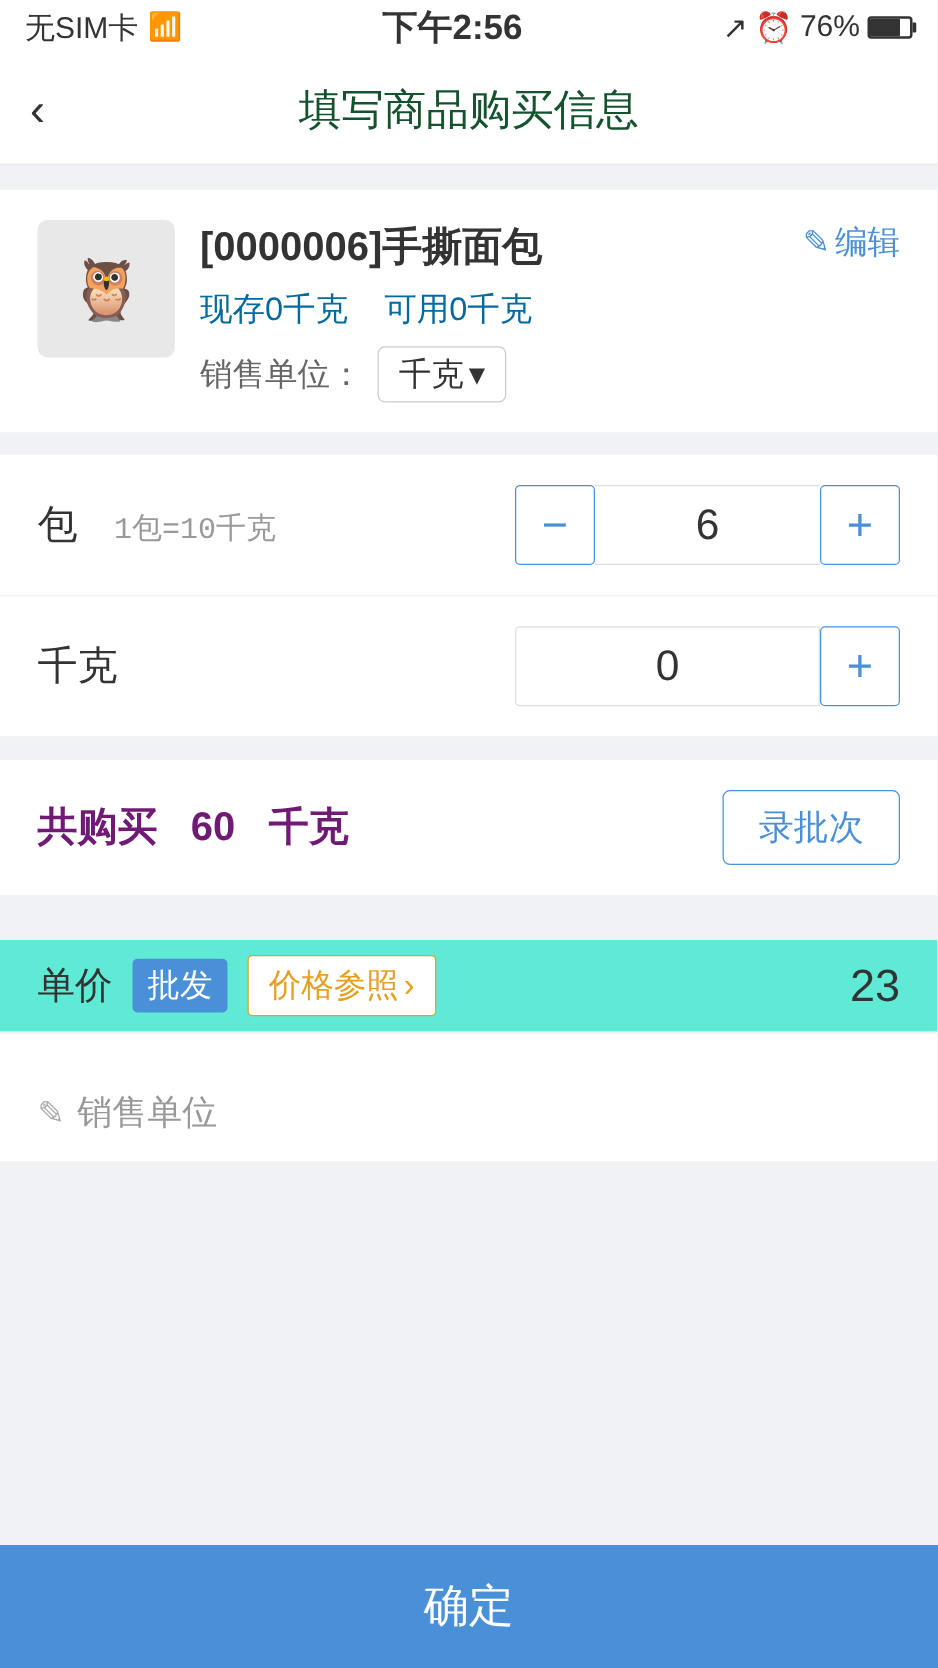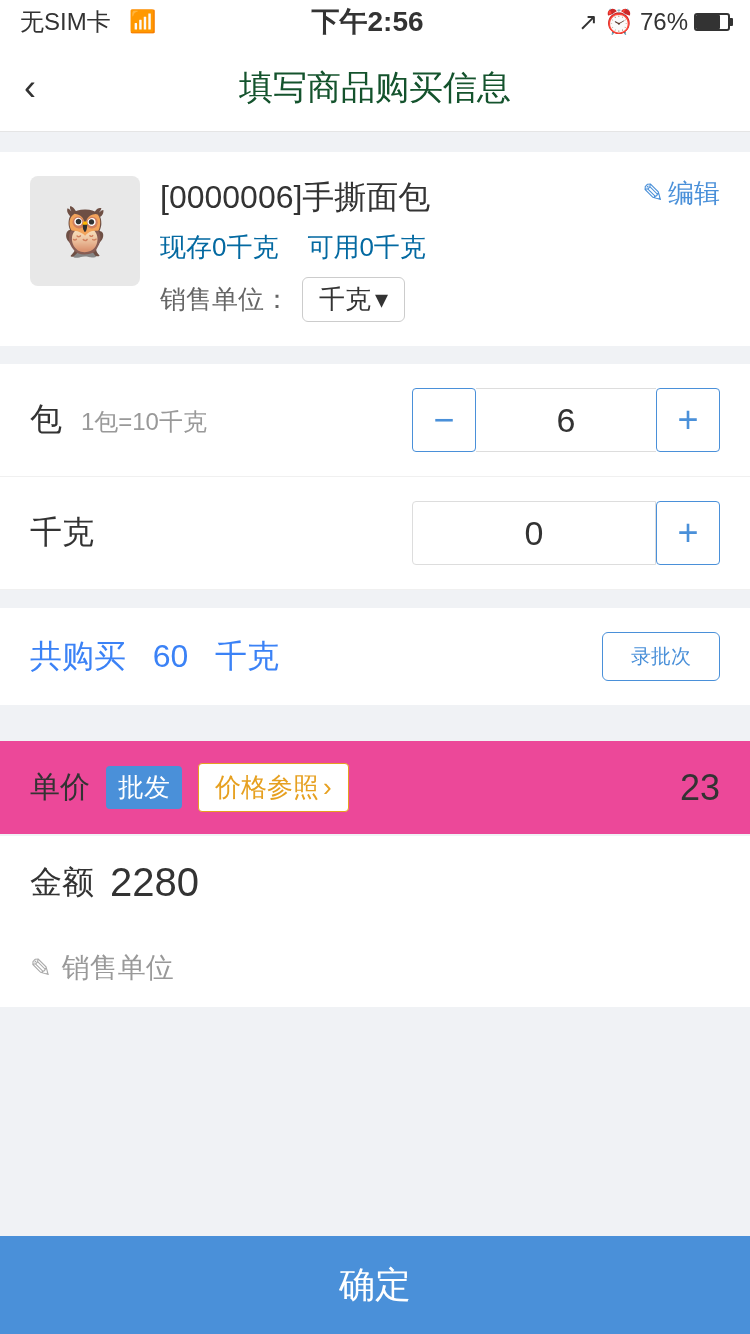--- a/index.html
+++ b/index.html
@@ -18,21 +18,21 @@
       width: 100%;
       height: 44px;
       background: #fff;
       display: flex;
       align-items: center;
       justify-content: space-between;
       padding: 0 20px;
       font-size: 24px;
       color: #333;
     }
-    .status-left { display: flex; align-items: center; gap: 19px; }
+    .status-left { display: flex; align-items: center; gap: 8px; }
     .status-center { font-size: 28px; font-weight: 700; }
     .status-right { display: flex; align-items: center; gap: 6px; font-size: 24px; }
     .wifi-icon { font-size: 22px; }
     .battery-bar {
       display: inline-block;
       width: 36px;
       height: 18px;
       border: 2px solid #333;
       border-radius: 3px;
       position: relative;
@@ -106,21 +106,21 @@
       flex: 1;
     }
     .product-name-row {
       display: flex;
       justify-content: space-between;
       align-items: flex-start;
       margin-bottom: 10px;
     }
     .product-name {
       font-size: 32px;
-      font-weight: 400;
+      font-weight: 700;
       color: #333;
       flex: 1;
     }
     .edit-link {
       color: #4a90d9;
       font-size: 26px;
       display: flex;
       align-items: center;
       gap: 4px;
       cursor: pointer;
@@ -164,20 +164,21 @@
     .input-row {
       display: flex;
       align-items: center;
       padding: 24px 30px;
       border-bottom: 1px solid #f0f0f0;
     }
     .input-label {
       font-size: 32px;
       color: #333;
       flex: 1;
+      font-family: Liberation Mono, monospace;
     }
     .input-hint {
       font-size: 24px;
       color: #999;
       margin-left: 10px;
     }
     .quantity-control {
       display: flex;
       align-items: center;
       gap: 0;
@@ -225,38 +226,38 @@
       padding: 24px 30px;
       display: flex;
       align-items: center;
       justify-content: space-between;
     }
     .summary-text {
       font-size: 32px;
       color: #333;
     }
     .summary-text span {
-      color: #3b82f6;
-      font-weight: 400;
+      color: #701a75;
+      font-weight: 700;
     }
     .batch-btn {
       border: 1.5px solid #4a90d9;
       color: #4a90d9;
       background: #fff;
       border-radius: 6px;
       padding: 10px 28px;
-      font-size: 20px;
+      font-size: 28px;
       cursor: pointer;
     }
 
     
     .price-section {
-      background: #ec4899;
+      background: #5eead4;
       margin-top: 18px;
-      padding: 22px 30px;
+      padding: 12px 30px;
       display: flex;
       align-items: center;
       gap: 16px;
     }
     .price-label {
       font-size: 30px;
       color: #333;
     }
     .price-tag {
       background: #4a90d9;
@@ -446,24 +447,20 @@
     <span class="price-label">单价</span>
     <span class="price-tag">批发</span>
     <button class="price-ref-btn">
       <span>价格参照</span>
       <span>›</span>
     </button>
     <span class="price-value">23</span>
   </div>
 
   <div class="amount-section">
-    <div class="amount-row">
-      <span class="amount-label">金额</span>
-      <span class="amount-value">2280</span>
-    </div>
     <div class="note-row">
       <span class="pencil-icon">✎</span>
       <span>销售单位</span>
     </div>
   </div>
 
   <div class="content-area" style="height: 360px;"></div>
 </div>
 
 <div class="confirm-btn-wrap">

